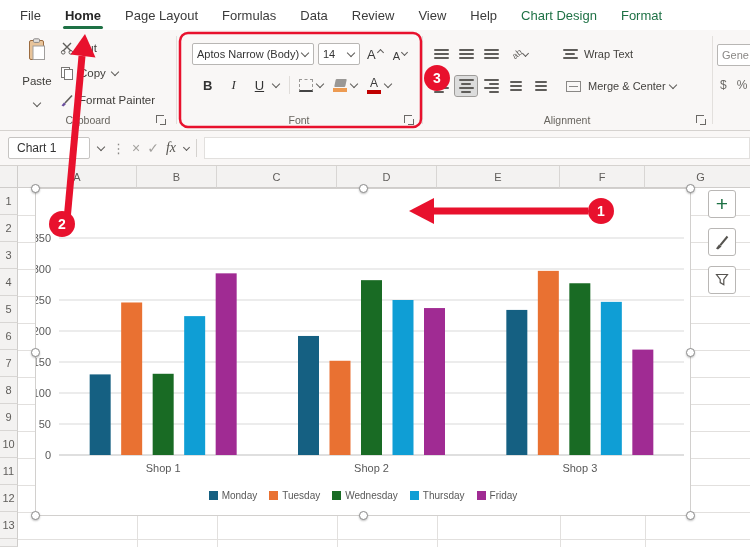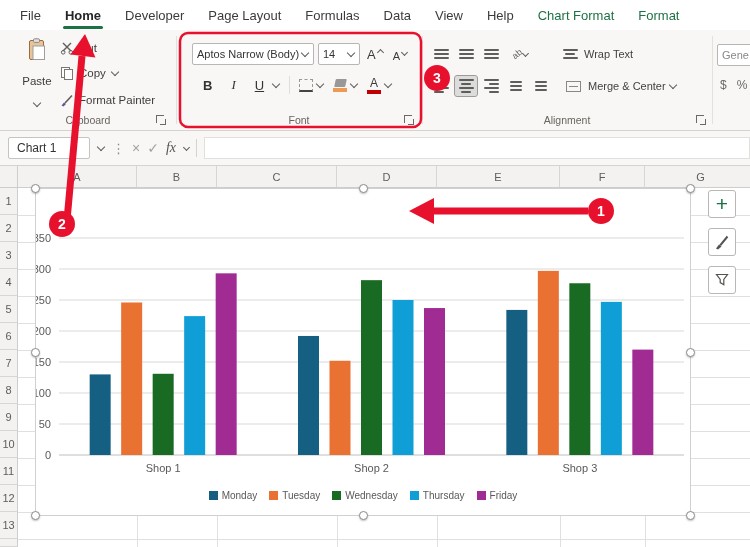--- a/index.html
+++ b/index.html
@@ -97,27 +97,27 @@
 .badge{position:absolute;width:26px;height:26px;border-radius:50%;background:var(--ann);color:#fff;font-size:14px;font-weight:bold;display:flex;align-items:center;justify-content:center;z-index:10}
 </style>
 </head>
 <body>
 
 <div class="screen">
 
   <div class="menubar" id="menu-bar">
       <div class="tab">File</div>
       <div class="tab active">Home</div>
-      <div class="tab">Developer</div>
       <div class="tab">Page Layout</div>
       <div class="tab">Formulas</div>
       <div class="tab">Data</div>
+      <div class="tab">Review</div>
       <div class="tab">View</div>
       <div class="tab">Help</div>
-      <div class="tab accent">Chart Format</div>
+      <div class="tab accent">Chart Design</div>
       <div class="tab accent">Format</div>
     </div>
 
   <div class="ribbon">
 
     <div class="group" style="left:0;width:176px">
       <div class="paste">
         <svg width="20" height="24" viewBox="0 0 20 24">
           <rect x="2.5" y="2.5" width="14" height="19" rx="1.5" fill="#e8c49a" stroke="#9c6b3f"></rect>
           <rect x="6.5" y="0.8" width="6" height="3.6" rx="1" fill="#e3e1df" stroke="#8a8886"></rect>

